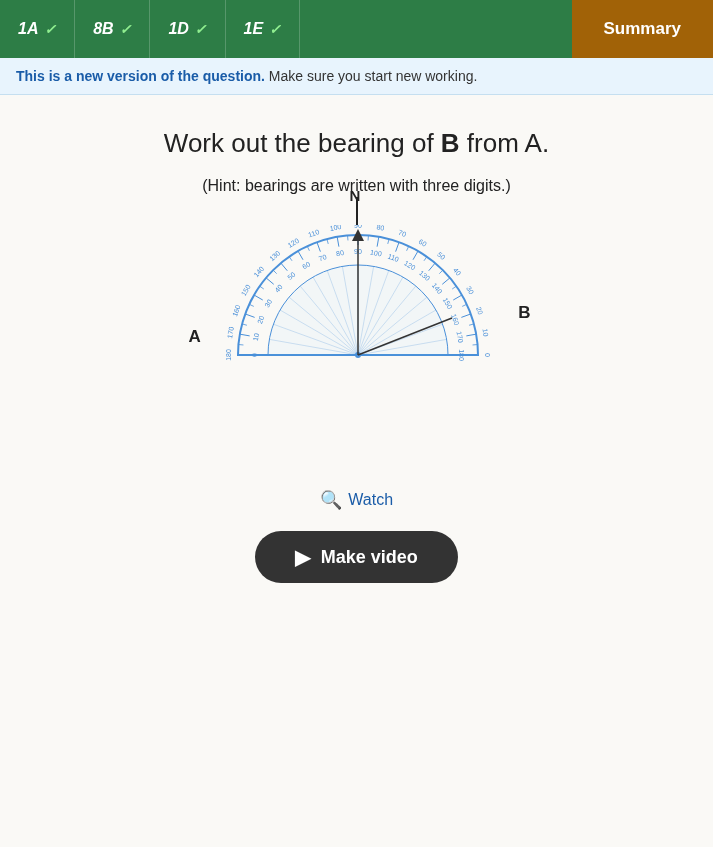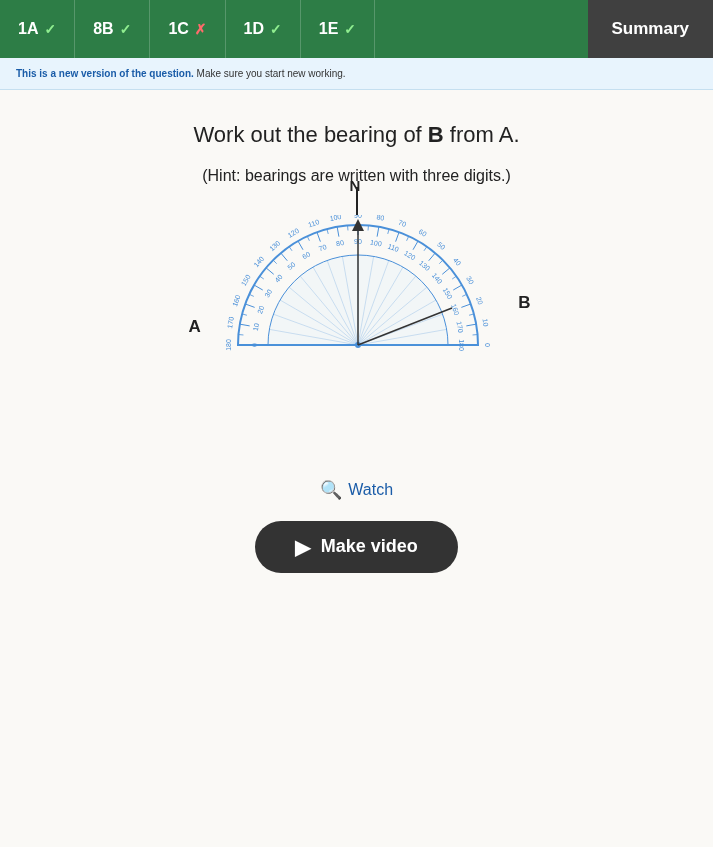--- a/index.html
+++ b/index.html
@@ -22,61 +22,62 @@
       display: flex;
       align-items: center;
       justify-content: center;
       padding: 0 18px;
       color: white;
       font-weight: bold;
       font-size: 16px;
       gap: 6px;
       cursor: pointer;
       border-right: 1px solid rgba(255,255,255,0.2);
+      font-style: italic;
     }
     .nav-item .status-icon {
       font-size: 14px;
     }
     .nav-item.wrong-item {
       
     }
     .nav-summary {
       display: flex;
       align-items: center;
       justify-content: center;
-      padding: 0 24px;
-      background: #404040;
+      padding: 0 32px;
+      background: #a16207;
       color: white;
       font-weight: bold;
       font-size: 17px;
       margin-left: auto;
       cursor: pointer;
     }
 
     
     .info-bar {
       background: #e8f4fd;
       border-bottom: 1px solid #c5dff0;
       padding: 10px 16px;
-      font-size: 10px;
+      font-size: 14px;
       color: #333;
     }
     .info-bar strong {
       color: #1a5ca8;
     }
 
     
     .main-content {
       padding: 30px 40px 20px;
       background: #faf9f6;
       min-height: 780px;
     }
 
     .question-title {
-      font-size: 22px;
+      font-size: 26px;
       color: #222;
       text-align: center;
       margin-bottom: 16px;
       line-height: 1.4;
     }
     .question-hint {
       font-size: 16px;
       color: #222;
       text-align: center;
       margin-bottom: 30px;
@@ -129,24 +130,20 @@
 <body>
 
 <nav class="top-nav">
   <div class="nav-item">
     <span>1A</span>
     <span class="status-icon check-icon">✓</span>
   </div>
   <div class="nav-item">
     <span>8B</span>
     <span class="status-icon check-icon">✓</span>
-  </div>
-  <div class="nav-item wrong-item">
-    <span>1C</span>
-    <span class="status-icon x-icon">✗</span>
   </div>
   <div class="nav-item">
     <span>1D</span>
     <span class="status-icon check-icon">✓</span>
   </div>
   <div class="nav-item">
     <span>1E</span>
     <span class="status-icon check-icon">✓</span>
   </div>
   <div class="nav-summary">

